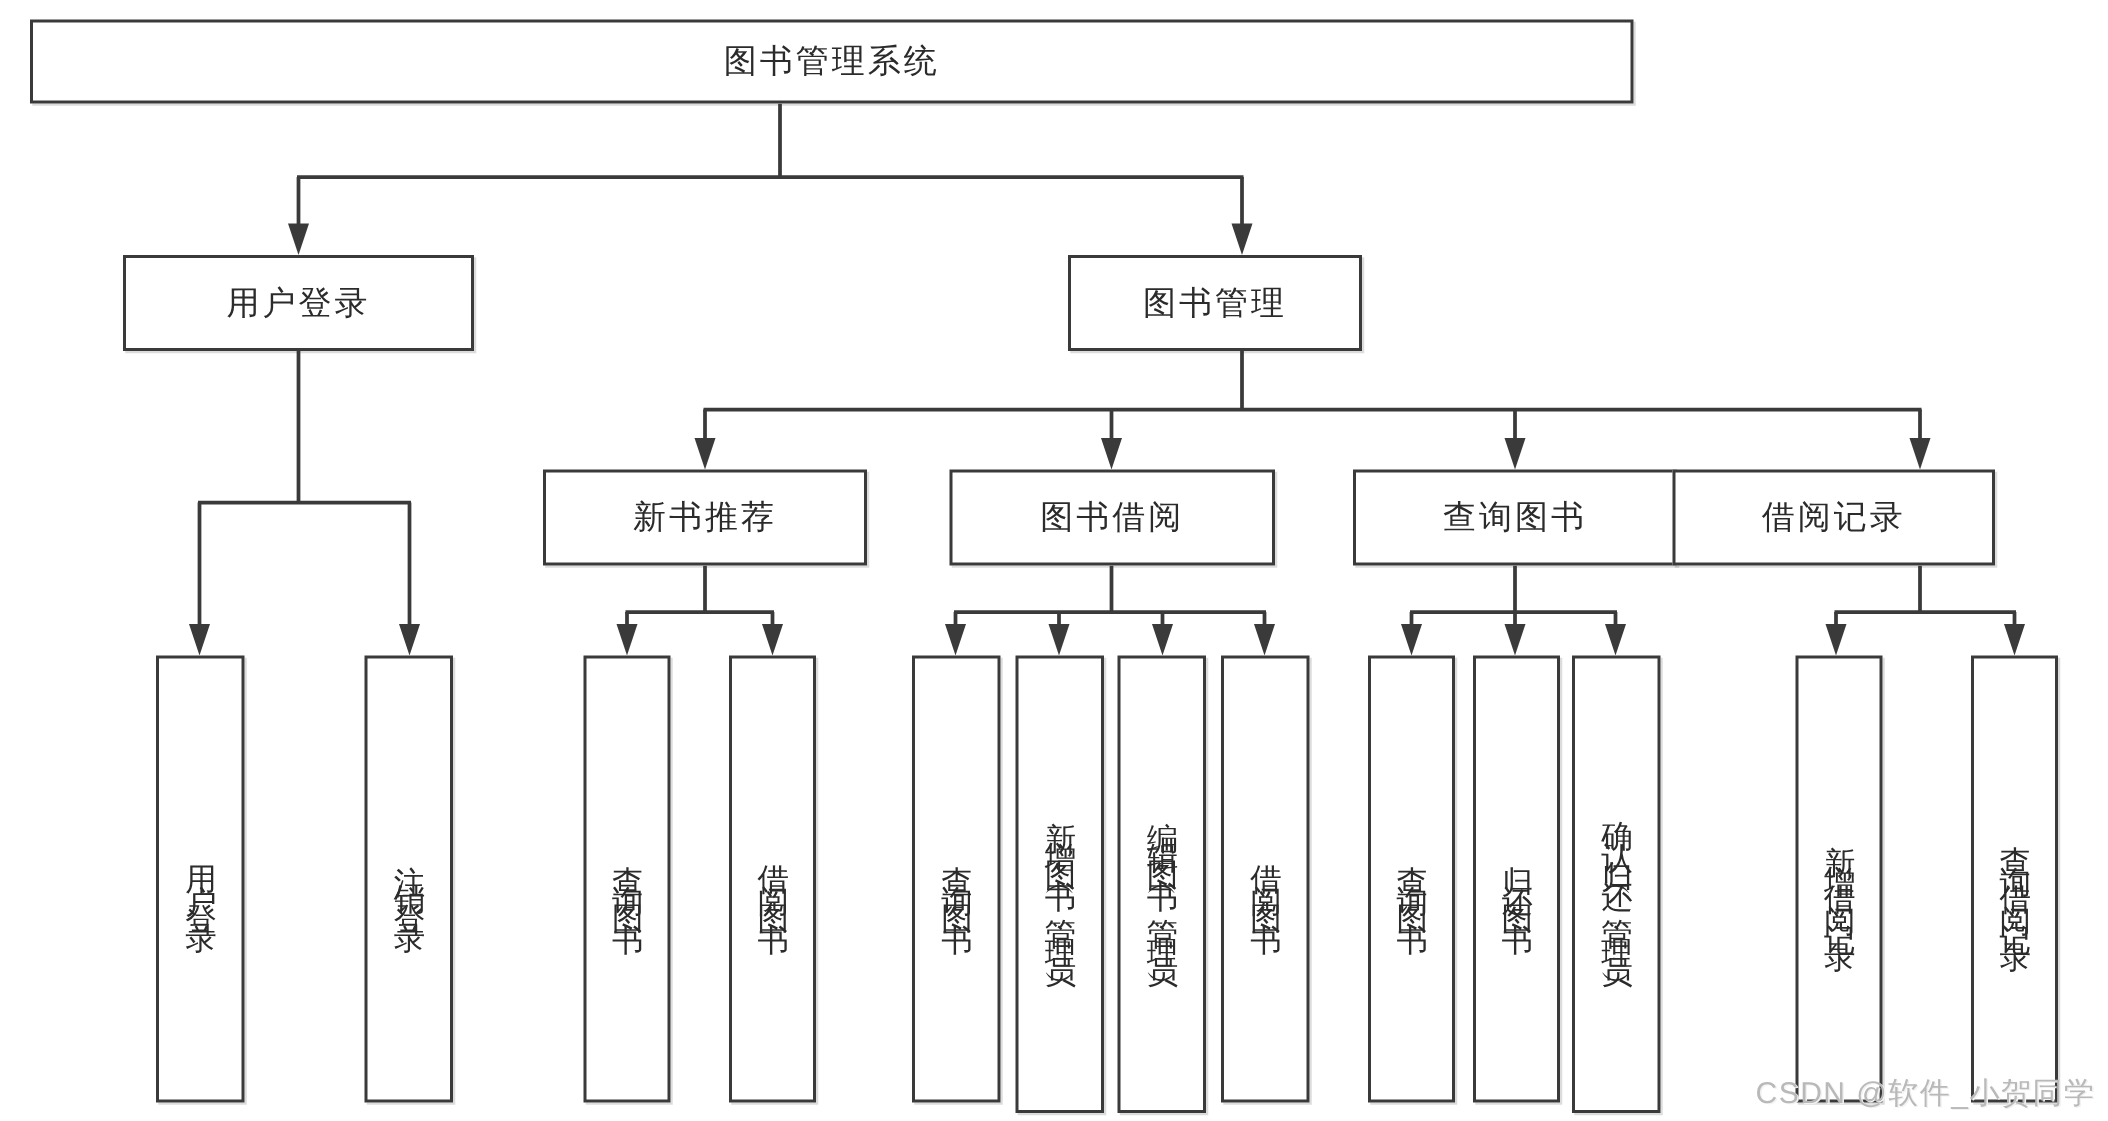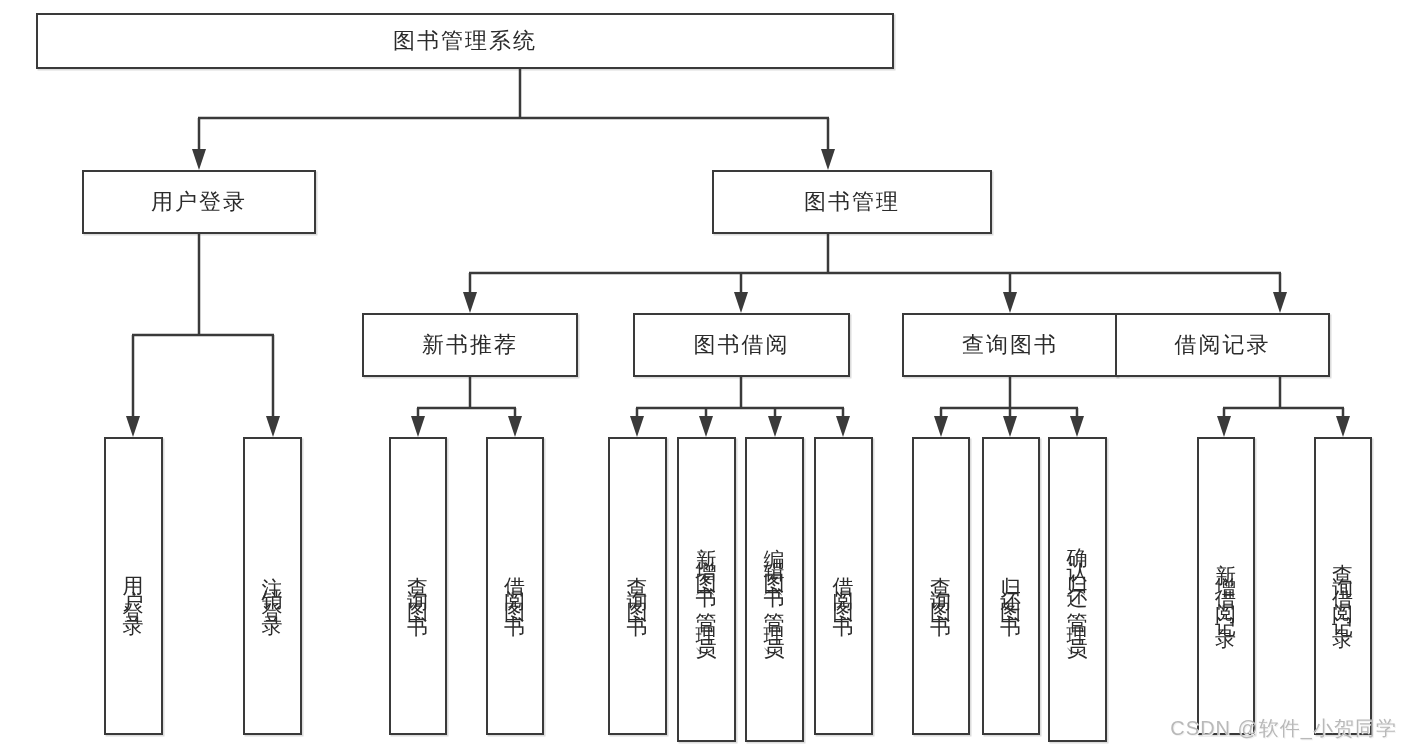--- a/index.html
+++ b/index.html
@@ -140,28 +140,28 @@
     <g>
       <line x1="1280" y1="377" x2="1280" y2="409"></line>
       <line x1="1223" y1="408" x2="1344" y2="408"></line>
       <line x1="1224" y1="408" x2="1224" y2="418"></line>
       <polygon points="1217,416 1231,416 1224,437"></polygon>
       <line x1="1343" y1="408" x2="1343" y2="418"></line>
       <polygon points="1336,416 1350,416 1343,437"></polygon>
     </g>
   </svg>
 
-  <div class="box h" style="left:20px; top:13px; width:858px; height:56px;margin-left:16px;">
+  <div class="box h" style="left:20px; top:13px; width:1069px; height:56px;">
     <span class="lbl">图书管理系统</span>
   </div>
 
   <div class="box h" style="left:82px; top:170px; width:234px; height:64px;">
     <span class="lbl">用户登录</span>
   </div>
-  <div class="box h" style="left:712px; top:170px; width:280px; height:64px;justify-content:center;">
+  <div class="box h" style="left:712px; top:170px; width:196px; height:64px;justify-content:center;">
     <span class="lbl">图书管理</span>
   </div>
 
   <div class="box h" style="left:362px; top:313px; width:216px; height:64px;">
     <span class="lbl">新书推荐</span>
   </div>
   <div class="box h" style="left:633px; top:313px; width:217px; height:64px;">
     <span class="lbl">图书借阅</span>
   </div>
   <div class="box h" style="left:902px; top:313px; width:216px; height:64px;">

